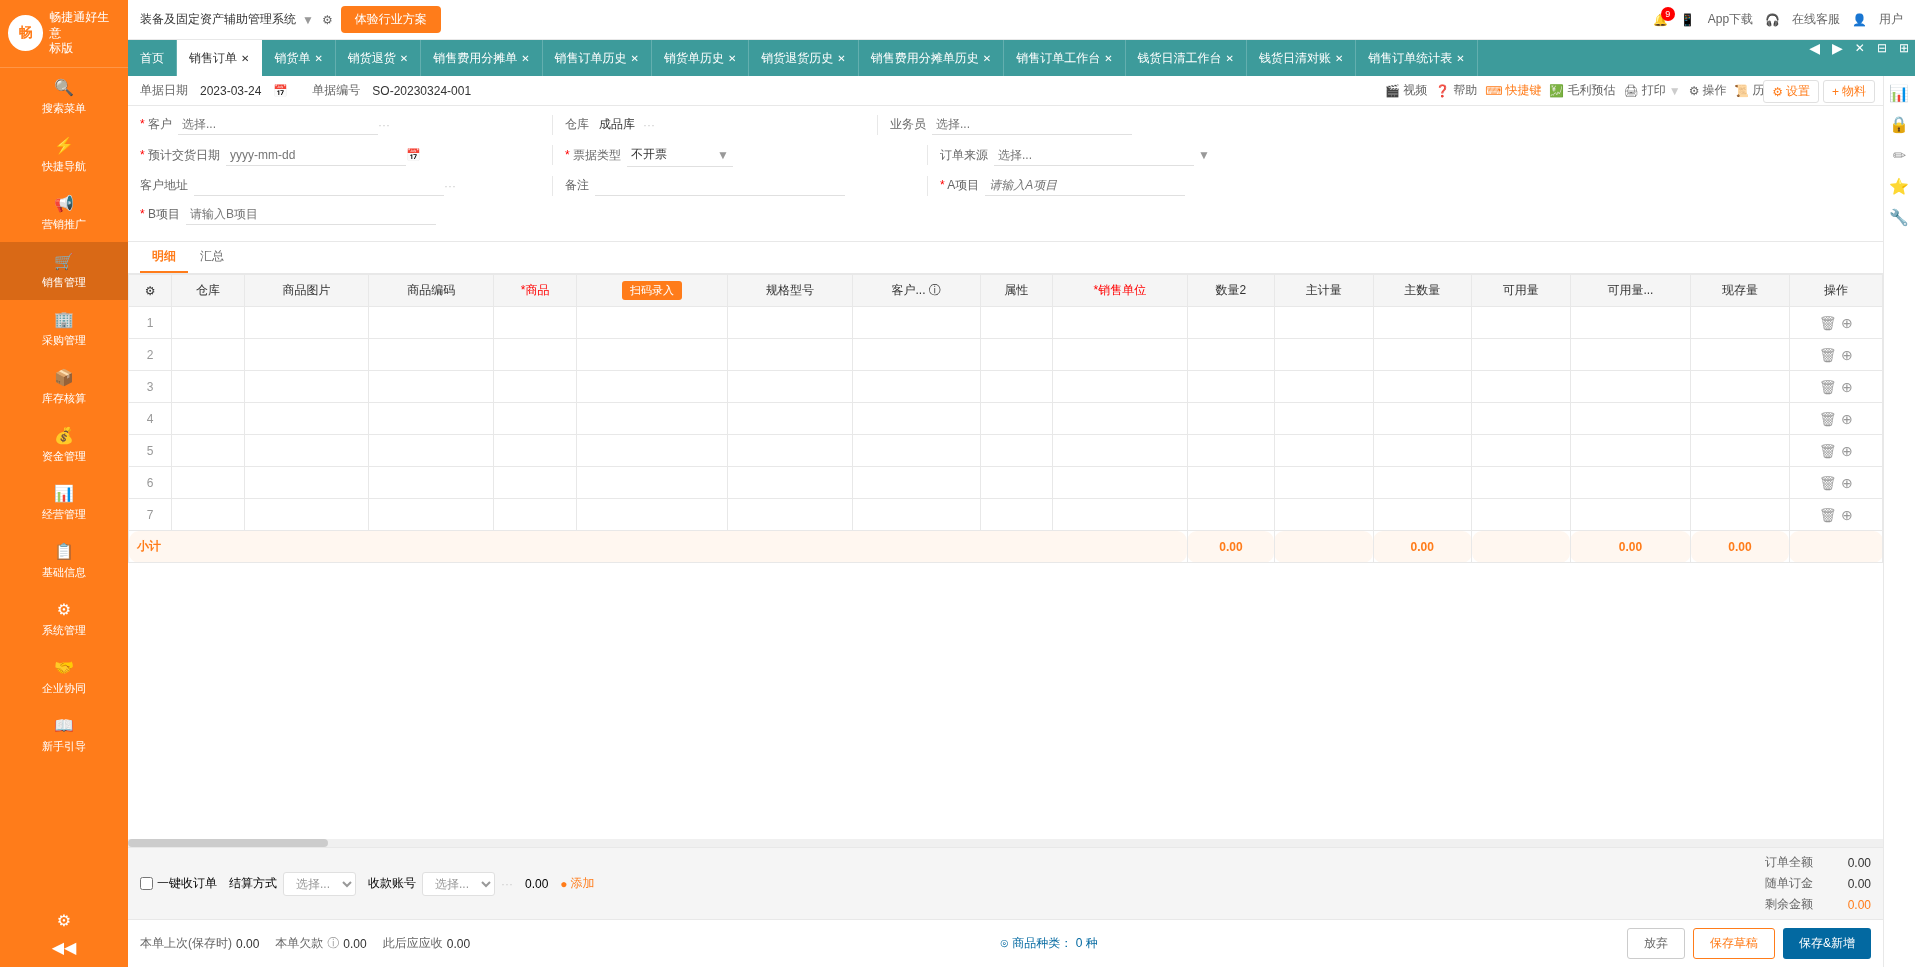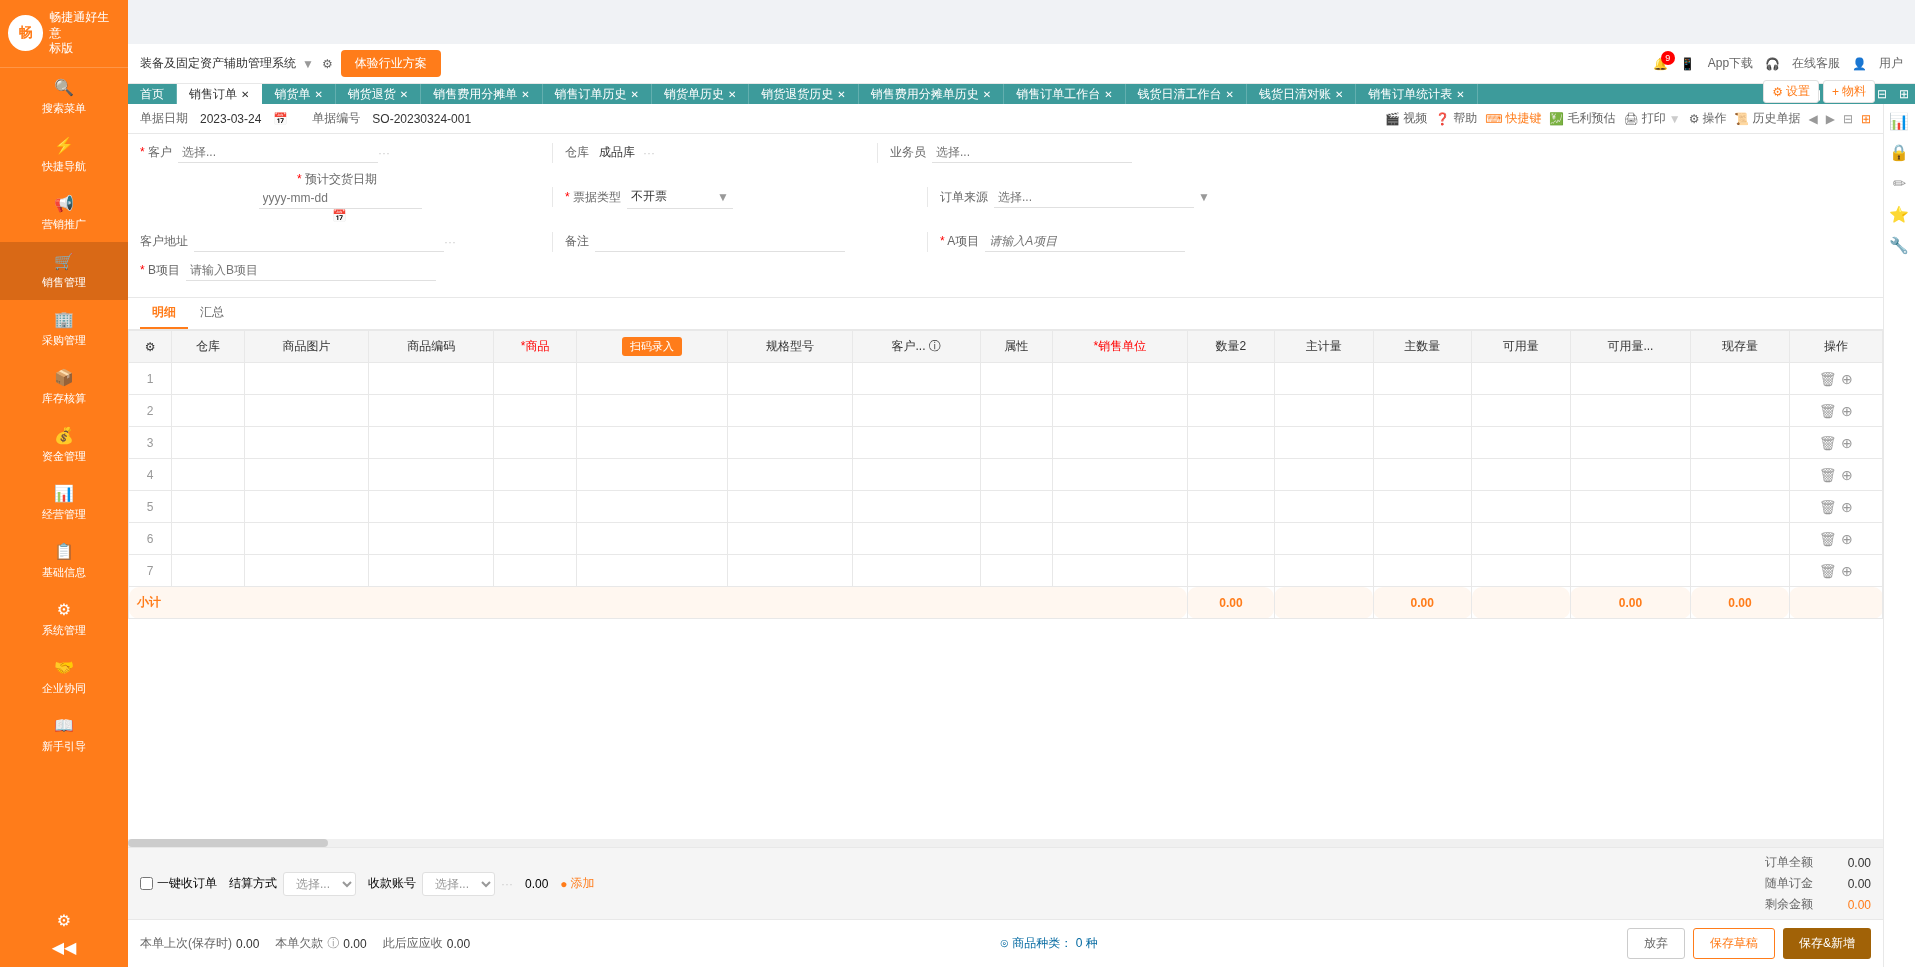--- a/index.html
+++ b/index.html
@@ -12,34 +12,34 @@
     .sidebar-logo-text { color: white; font-size: 11px; line-height: 1.3; }
     .sidebar-item { display: flex; flex-direction: column; align-items: center; padding: 10px 4px; color: white; cursor: pointer; gap: 4px; }
     .sidebar-item.active { background: rgba(0,0,0,0.15); }
     .sidebar-item-icon { font-size: 16px; }
     .sidebar-item-label { font-size: 11px; text-align: left; }
     .sidebar-bottom { margin-top: auto; display: flex; flex-direction: column; align-items: center; padding: 10px 0; gap: 8px; }
     .sidebar-settings-icon { color: white; font-size: 16px; cursor: pointer; }
     .sidebar-collapse { color: white; font-size: 16px; cursor: pointer; }
 
     
-    .main { flex: 1; display: flex; flex-direction: column; overflow: hidden; margin-top: 44px; }
+    .main { flex: 1; display: flex; flex-direction: column; overflow: hidden; }
 
     
     .topbar { height: 40px; background: white; display: flex; align-items: center; padding: 0 12px; gap: 8px; border-bottom: 1px solid #e8e8e8; flex-shrink: 0; }
     .topbar-system { display: flex; align-items: center; gap: 6px; font-size: 13px; color: #333; }
     .topbar-system-arrow { color: #999; }
     .topbar-settings-icon { color: #666; cursor: pointer; }
     .topbar-btn { background: #ff7c1a; color: white; border: none; padding: 5px 14px; border-radius: 4px; cursor: pointer; font-size: 12px; text-align: right; }
     .topbar-right { margin-left: auto; display: flex; align-items: center; gap: 12px; color: #666; }
     .topbar-badge { position: relative; }
     .topbar-badge-num { position: absolute; top: -6px; right: -6px; background: red; color: white; border-radius: 50%; width: 14px; height: 14px; font-size: 9px; display: flex; align-items: center; justify-content: center; }
 
     
-    .tabbar { height: 20px; background: #3d9b9b; display: flex; align-items: center; overflow: hidden; flex-shrink: 0; }
+    .tabbar { height: 36px; background: #3d9b9b; display: flex; align-items: flex-start; overflow: hidden; flex-shrink: 0; }
     .tab { padding: 0 12px; height: 36px; display: flex; align-items: center; gap: 4px; cursor: pointer; color: white; font-size: 12px; border-right: 1px solid rgba(255,255,255,0.2); white-space: nowrap; }
     .tab.active { background: white; color: #333; }
     .tab-close { font-size: 10px; color: inherit; cursor: pointer; }
     .tabbar-arrows { margin-left: auto; display: flex; align-items: center; }
     .tabbar-arrow { color: white; padding: 0 6px; cursor: pointer; font-size: 14px; }
     .tabbar-more { color: white; padding: 0 6px; cursor: pointer; }
 
     
     .content { flex: 1; display: flex; overflow: hidden; background: #f5f5f5; }
     .form-area { flex: 1; display: flex; flex-direction: column; overflow: hidden; }
@@ -101,21 +101,21 @@
     .right-summary-val.orange { color: #ff7c1a; }
 
     
     .footer { background: white; padding: 8px 12px; display: flex; align-items: center; gap: 16px; border-top: 1px solid #e8e8e8; flex-shrink: 0; }
     .footer-stat { display: flex; align-items: center; gap: 4px; color: #666; }
     .footer-stat-val { color: #333; }
     .footer-actions { margin-left: auto; display: flex; gap: 8px; }
     .footer-product-count { margin-left: auto; color: #0369a1; }
     .btn-discard { border: 1px solid #ccc; background: white; padding: 6px 16px; border-radius: 3px; cursor: pointer; color: #666; }
     .btn-save-draft { border: 1px solid #ff7c1a; background: white; padding: 6px 16px; border-radius: 3px; cursor: pointer; color: #ff7c1a; }
-    .btn-save-new { background: #a16207; color: white; border: none; padding: 6px 16px; border-radius: 3px; cursor: pointer; }
+    .btn-save-new { background: #0369a1; color: white; border: none; padding: 6px 16px; border-radius: 3px; cursor: pointer; }
 
     
     .right-panel { width: 32px; background: white; border-left: 1px solid #e8e8e8; display: flex; flex-direction: column; align-items: center; padding: 8px 0; gap: 12px; flex-shrink: 0; }
     .right-panel-icon { color: #999; cursor: pointer; font-size: 16px; }
     .float-btn { background: white; border: 1px solid #e0e0e0; color: #ff7c1a; padding: 2px 8px; border-radius: 3px; cursor: pointer; font-size: 11px; display: flex; align-items: center; gap: 3px; }
   </style>
 </head>
 <body>
 
 <div class="sidebar">
@@ -336,21 +336,21 @@
             <span class="form-dots" style="margin-left:8px;">···</span>
           </div>
           <div class="form-divider"></div>
           <div class="form-field">
             <span class="form-label">业务员</span>
             <input class="form-input" style="max-width: 200px;" placeholder="选择...">
           </div>
         </div>
 
         <div class="form-row">
-          <div class="form-field" style="max-width:400px;flex-direction:column;">
+          <div class="form-field" style="max-width:400px;">
             <span class="form-label required">预计交货日期</span>
             <input class="form-input form-date" style="max-width: 180px;" placeholder="yyyy-mm-dd">
             <span style="cursor:pointer;color:#999;">📅</span>
           </div>
           <div class="form-divider"></div>
           <div class="form-field" style="max-width:350px;">
             <span class="form-label required">票据类型</span>
             <div class="form-select">
               <span>不开票</span>
               <span style="margin-left:50px;color:#999;">▼</span>

